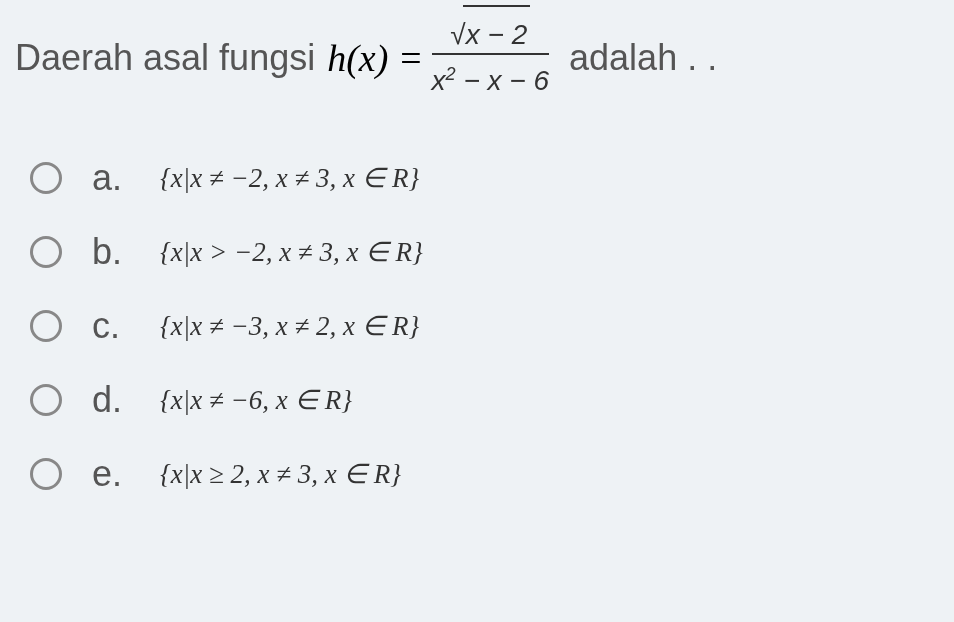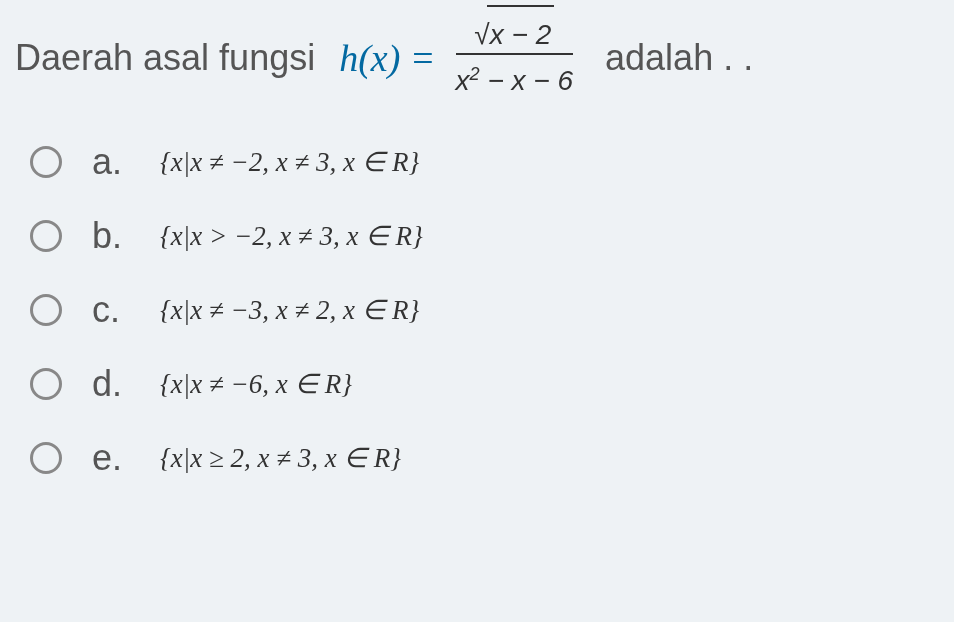--- a/index.html
+++ b/index.html
@@ -12,26 +12,25 @@
       height: 622px;
       background: #eef2f5;
       font-family: Arial, Helvetica, sans-serif;
       color: #4a4a4a;
       padding: 20px 15px;
       overflow: hidden;
     }
     .question {
       font-size: 36px;
       color: #555;
-      margin-bottom: 44px;
+      margin-bottom: 60px;
       line-height: 1.4;
       display: flex;
       align-items: center;
       flex-wrap: wrap;
-      gap: 12px;
     }
     .question-text {
       margin-right: 12px;
     }
     .frac {
       display: inline-block;
       text-align: center;
       vertical-align: middle;
       font-style: italic;
       color: #333;
@@ -88,21 +87,21 @@
       color: #333;
       font-family: 'Times New Roman', Times, serif;
       font-size: 27px;
     }
     .adalah {
       margin-left: 12px;
     }
     .hx {
       font-family: 'Times New Roman', Times, serif;
       font-style: italic;
-      color: #0369a1;
+      color: #000000;
       font-size: 38px;
     }
     .sup {
       font-size: 0.65em;
       vertical-align: super;
       line-height: 0;
     }
   </style>
 </head>
 <body>

